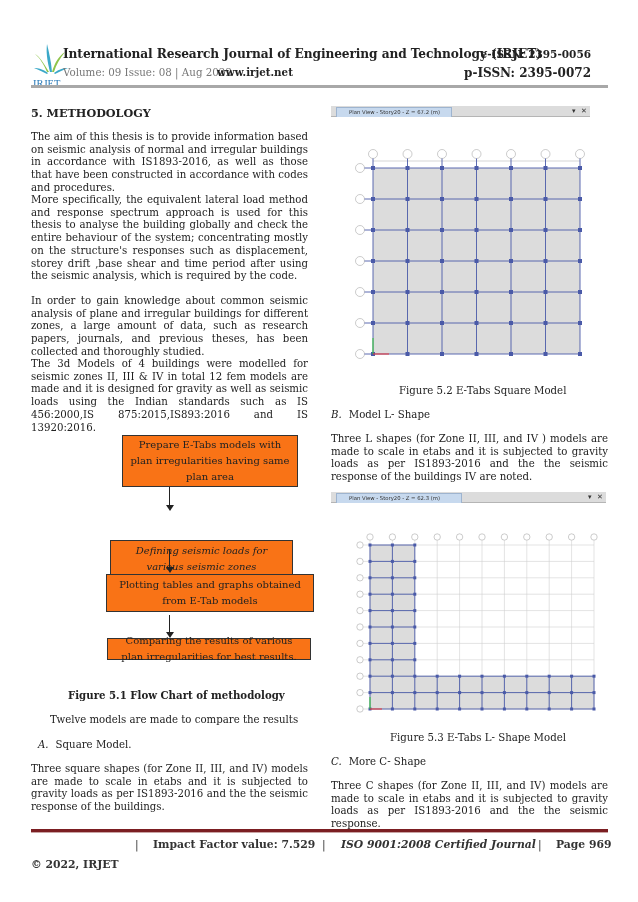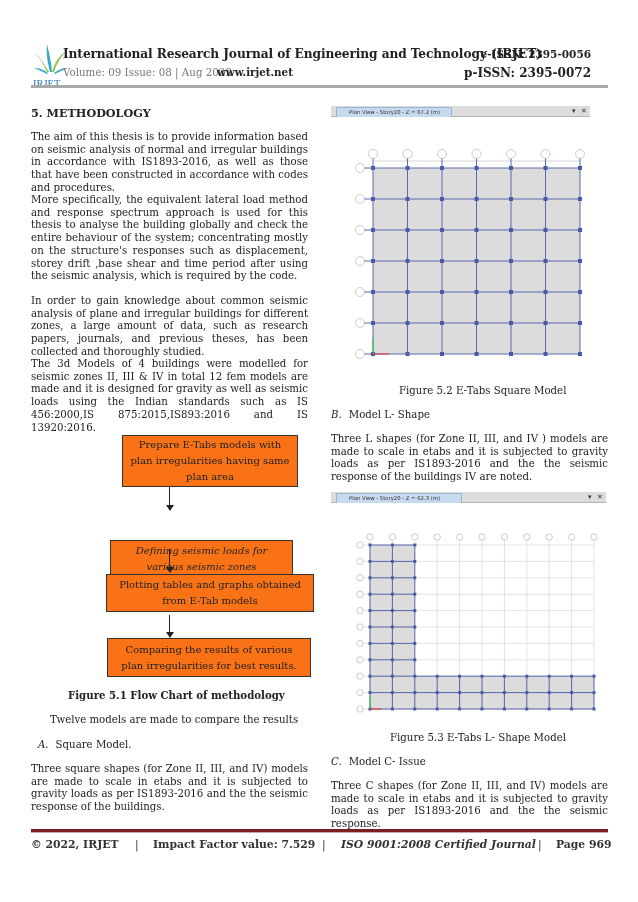--- a/index.html
+++ b/index.html
@@ -76,21 +76,21 @@
   </div>
 <div class="flow-arrow" style="left:169px; top:487px; height:19px;"></div>
 <div class="flow-box" style="left:70px; top:540px; width:183px; height:37px;font-style:italic;">
     <span>Defining seismic loads for various seismic zones</span>
   </div>
 <div class="flow-arrow" style="left:169px; top:549px; height:19px;"></div>
 <div class="flow-box" style="left:66px; top:574px; width:208px; height:38px;">
     <span>Plotting tables and graphs obtained from E-Tab models</span>
   </div>
 <div class="flow-arrow" style="left:169px; top:615px; height:18px;"></div>
-<div class="flow-box" style="left:67px; top:638px; width:204px; height:39px;">
+<div class="flow-box" style="left:67px; top:638px; width:204px; height:22px;">
     <span>Comparing the results of various plan irregularities for best results.</span>
   </div>
 
 <div class="caption-bold" style="left:68px; top:689px;text-align:right;">Figure 5.1 Flow Chart of methodology</div>
 
 <div class="caption" style="left:50px; top:714px;">Twelve models are made to compare the results</div>
 
 <div class="subhead" style="left:38px; top:739px;"><i>A.</i><span>Square Model.</span></div>
 
 <div class="col" style="left:31px; top:763px; width:277px;">
@@ -332,27 +332,27 @@
       <rect x="237.5" y="141.7" width="3" height="3" fill="#4a5aa8"></rect>
       <rect x="237.5" y="158.1" width="3" height="3" fill="#4a5aa8"></rect>
       <rect x="237.5" y="174.5" width="3" height="3" fill="#4a5aa8"></rect>
       <line x1="15" y1="176" x2="15" y2="164" stroke="#3c3" stroke-width="1"></line>
       <line x1="15" y1="176" x2="27" y2="176" stroke="#e33" stroke-width="1"></line>
     </g>
 </svg>
 
 <div class="caption" style="left:390px; top:732px;">Figure 5.3 E-Tabs L- Shape Model</div>
 
-<div class="subhead" style="left:331px; top:756px;"><i>C.</i><span>Model C- Issue</span></div>
+<div class="subhead" style="left:331px; top:756px;"><i>C.</i><span>More C- Shape</span></div>
 
 <div class="col" style="left:331px; top:780px; width:277px;">
   <p>Three C shapes (for Zone II, III, and IV) models are made to scale in etabs and it is subjected to gravity loads as per IS1893-2016 and the the seismic response.</p>
 </div>
 
 <div class="footer-rule"></div>
 <div class="footer-rule2"></div>
-<div class="footer" style="left:31px;">© 2022, IRJET</div>
+<div class="footer" style="left:31px;margin-top:20px;">© 2022, IRJET</div>
 <div class="footer" style="left:135px; font-weight:normal;">|</div>
 <div class="footer" style="left:153px;">Impact Factor value: 7.529</div>
 <div class="footer" style="left:322px; font-weight:normal;">|</div>
 <div class="footer" style="left:341px;font-style:italic;">ISO 9001:2008 Certified Journal</div>
 <div class="footer" style="left:538px; font-weight:normal;">|</div>
 <div class="footer" style="left:556px;">Page 969</div>
 
 </body></html>

